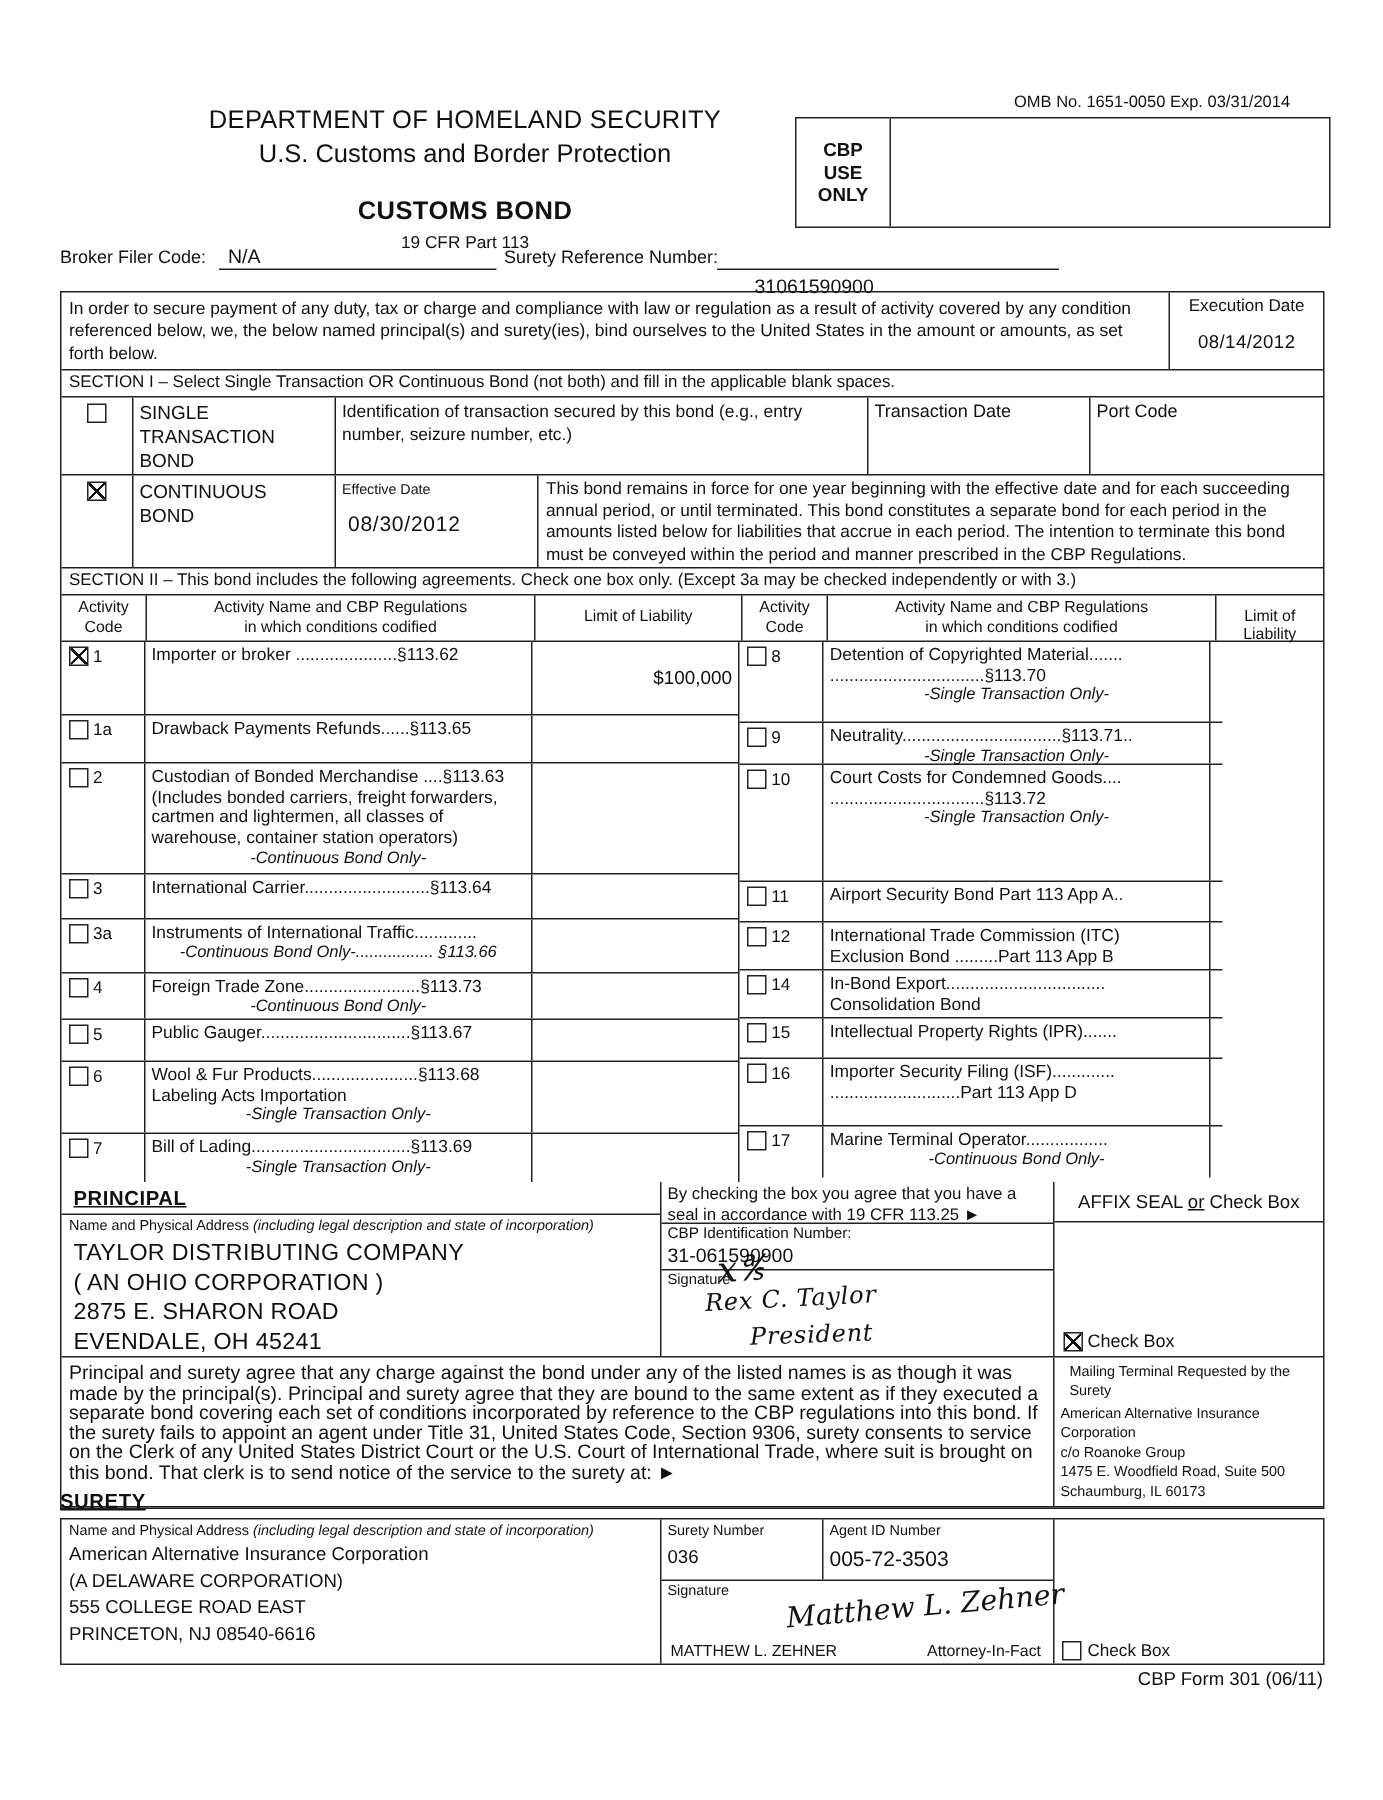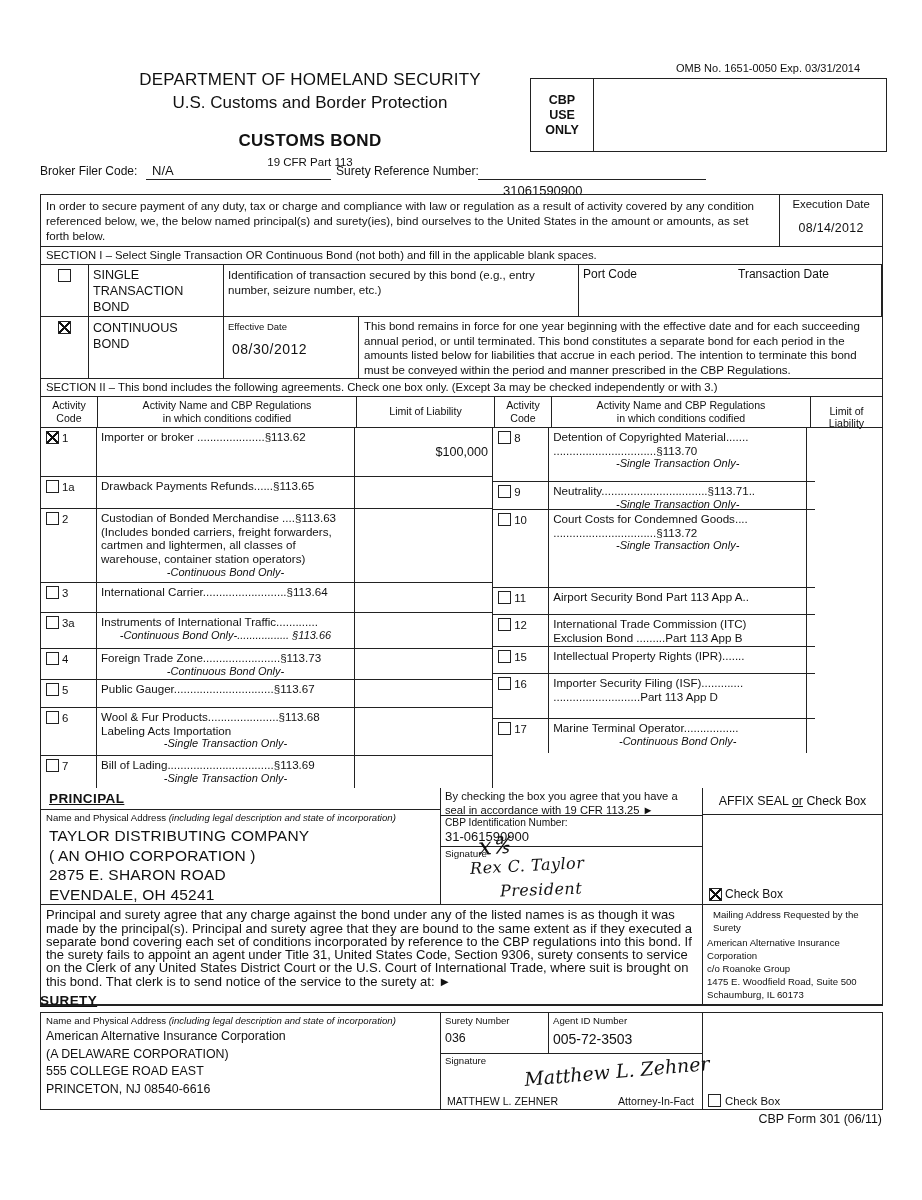--- a/index.html
+++ b/index.html
@@ -202,25 +202,25 @@
         <span class="cbox"></span>
       </div>
       <div class="cell s1-lbl bdr-r">
         <div>SINGLE</div>
         <div>TRANSACTION</div>
         <div>BOND</div>
       </div>
       <div class="cell s1-ident bdr-r">
         <span>Identification of transaction secured by this bond (e.g., entry number, seizure number, etc.)</span>
       </div>
+      <div class="cell s1-td bdr-r">
+        <span>Transaction Date</span>
+      </div>
       <div class="cell s1-pc">
         <span>Port Code</span>
-      </div>
-      <div class="cell s1-td bdr-r">
-        <span>Transaction Date</span>
       </div>
     </div>
 
     <div class="row s1r2">
       <div class="cell s1-chk bdr-r">
         <span class="cbox x"></span>
       </div>
       <div class="cell s1-lbl bdr-r" style="padding-top:3px;">
         <div>CONTINUOUS</div>
         <div>BOND</div>
@@ -410,20 +410,31 @@
             <div class="acell-lim2"></div>
           </div>
           <div class="arow" style="height: 32px;">
             <div class="acell-code">
               <span class="cbox"></span>
               <span class="codenum">12</span>
             </div>
             <div class="acell-name">
               <span class="dotline">International Trade Commission (ITC)</span>
               <span class="dotline">Exclusion Bond .........Part 113 App B</span>
+            </div>
+            <div class="acell-lim2"></div>
+          </div>
+          <div class="arow" style="height: 32px;">
+            <div class="acell-code">
+              <span class="cbox"></span>
+              <span class="codenum">14</span>
+            </div>
+            <div class="acell-name">
+              <span class="dotline">In-Bond Export.................................</span>
+              <span class="dotline">Consolidation Bond</span>
             </div>
             <div class="acell-lim2"></div>
           </div>
           <div class="arow" style="height: 27px;">
             <div class="acell-code">
               <span class="cbox"></span>
               <span class="codenum">15</span>
             </div>
             <div class="acell-name">
               <span class="dotline">Intellectual Property Rights (IPR).......</span>
@@ -483,21 +494,21 @@
         <div class="p-checkbox-line">
           <span class="cbox x"></span>
           <span>Check Box</span>
         </div>
       </div>
     </div>
 
     <div class="agreerow">
       <div class="agree-txt">Principal and surety agree that any charge against the bond under any of the listed names is as though it was made by the principal(s). Principal and surety agree that they are bound to the same extent as if they executed a separate bond covering each set of conditions incorporated by reference to the CBP regulations into this bond. If the surety fails to appoint an agent under Title 31, United States Code, Section 9306, surety consents to service on the Clerk of any United States District Court or the U.S. Court of International Trade, where suit is brought on this bond. That clerk is to send notice of the service to the surety at: ►</div>
       <div class="agree-mail">
-        <div class="m0">Mailing Address Requested by the Surety</div>
+        <div class="m0">Mailing Terminal Requested by the Surety</div>
         <div id="mailing-lines">
             <div>American Alternative Insurance Corporation</div>
             <div>c/o Roanoke Group</div>
             <div>1475 E. Woodfield Road, Suite 500</div>
             <div>Schaumburg, IL 60173</div>
           </div>
       </div>
     </div>
 
   </div>

